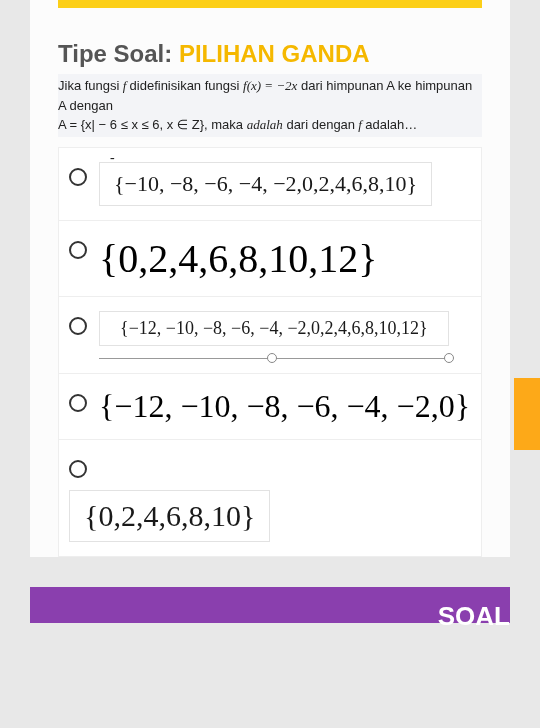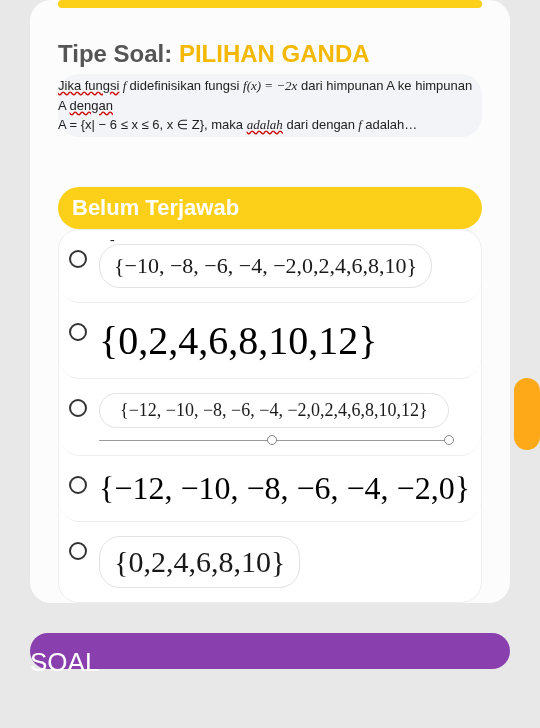--- a/index.html
+++ b/index.html
@@ -1,19 +1,18 @@
 <!DOCTYPE html>
 <html><head>
   <meta charset="utf-8">
   <style>
     * {
       margin: 0;
       padding: 0;
       box-sizing: border-box;
-      border-radius: 21px;
     }
     body {
       background: #e8e8e8;
       font-family: Arial, sans-serif;
       width: 540px;
       height: 728px;
       overflow: hidden;
       position: relative;
     }
     .main-card {
@@ -47,21 +46,20 @@
       color: #222;
       padding: 2px 0;
       margin-top: 6px;
       line-height: 1.5;
     }
     .question-text .math-f {
       font-style: italic;
       font-family: 'Times New Roman', serif;
     }
     .underline-red {
-      text-decoration: underline;
       text-decoration-color: #c00;
       text-decoration-style: wavy;
     }
     .status-banner {
       background: #fccf18;
       color: #fff;
       font-weight: bold;
       font-size: 22px;
       padding: 8px 14px;
       margin: 40px 28px 0 28px;
@@ -73,20 +71,21 @@
     }
     .option-row {
       display: flex;
       align-items: flex-start;
       padding: 14px 10px;
       border-bottom: 1px solid #eee;
       gap: 12px;
     }
     .option-row:last-child {
       border-bottom: none;
+      flex-direction: column;
     }
     .radio-circle {
       width: 18px;
       height: 18px;
       border: 2px solid #333;
       border-radius: 50%;
       flex-shrink: 0;
       margin-top: 6px;
       cursor: pointer;
     }
@@ -132,23 +131,23 @@
       top: -5px;
       width: 10px;
       height: 10px;
       border: 1px solid #888;
       background: #fff;
       border-radius: 50%;
     }
     .bottom-panel {
       background: #8a3fae;
       color: #fff;
-      text-align: left;
+      text-align: right;
       font-size: 26px;
-      font-weight: 400;
+      font-weight: 700;
       padding: 14px 0 18px 0;
       margin: 30px 30px 0 30px;
       height: 36px;
       position: relative;
     }
     .orange-tab {
       position: absolute;
       right: 0;
       top: 378px;
       width: 26px;
@@ -172,23 +171,20 @@
   <div class="header-section">
     <div>
       <span class="tipe-soal-label">Tipe Soal: </span><span class="pilihan-ganda">PILIHAN GANDA</span>
     </div>
     <div class="question-text">
       <span class="underline-red">Jika fungsi</span><span class="math-f"> f </span><span>didefinisikan fungsi </span><span class="math-f">f(x) = −2x</span><span> dari himpunan A ke himpunan A </span><span class="underline-red">dengan</span><br>
       <span>A = {x| − 6 ≤ x ≤ 6, x ∈ Z}, maka </span><span class="math-f underline-red">adalah</span><span> dari dengan</span><span class="math-f"> f </span><span>adalah…</span>
     </div>
   </div>
 
-  <div class="status-banner">
-    <span>Belum Terjawab</span>
-  </div>
 
   <div class="options-container">
 
     <div class="option-row">
       <div class="radio-circle"></div>
       <div class="option-image narrow" style="position:relative;">
         <span class="dash">-</span>
         <span>{−10, −8, −6, −4, −2,0,2,4,6,8,10}</span>
       </div>
     </div>

